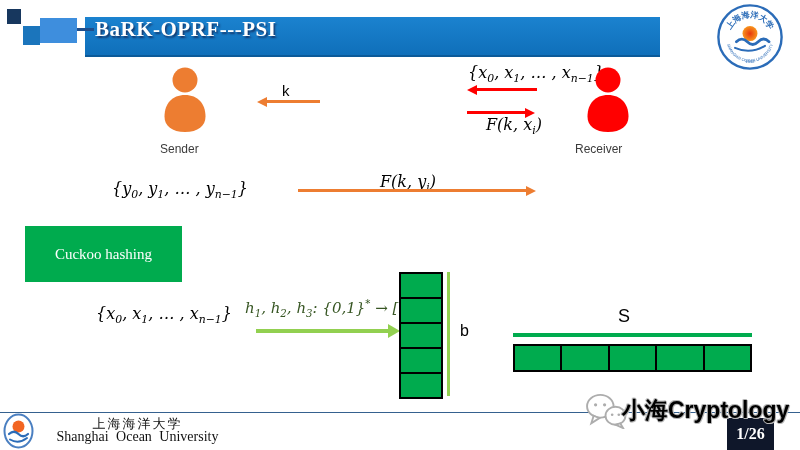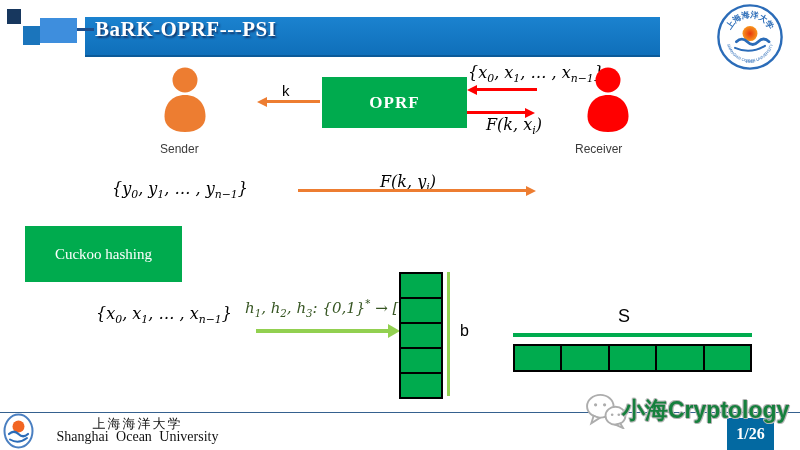--- a/index.html
+++ b/index.html
@@ -72,28 +72,28 @@
     position:absolute; left:50px; top:415px; width:175px; text-align:center;
     font-family:"Liberation Serif", serif; font-size:13px; letter-spacing:2px; color:#111;
   }
   .univ-en {
     position:absolute; left:50px; top:429px; width:175px; text-align:center;
     font-family:"Liberation Serif", serif; font-size:14px; color:#111; word-spacing:4px;
     white-space:nowrap;
   }
   .watermark-text {
     position:absolute; left:622px; top:395px; z-index:5;
-    font-size:23px; font-weight:bold; color:#15803d; white-space:nowrap;
+    font-size:23px; font-weight:bold; color:#000000; white-space:nowrap;
     text-shadow:1px 0 #b3b3b3, -1px 0 #b3b3b3, 0 1px #b3b3b3, 0 -1px #b3b3b3,
                 1px 1px #c9c9c9, -1px -1px #c9c9c9;
   }
   .watermark-icon { position:absolute; left:584px; top:393px; z-index:5; }
   .page-box {
     position:absolute; left:727px; top:418px; width:47px; height:32px; z-index:4;
-    background:#0369a1; color:#fff; font-family:"Liberation Serif", serif;
+    background:#0f172a; color:#fff; font-family:"Liberation Serif", serif;
     font-weight:bold; font-size:16px; display:flex; align-items:center; justify-content:center;
   }
 </style>
 </head>
 <body>
 
 <div class="slide">
 
   <div class="sq" style="left:7px; top:9px; width:14px; height:15px; background:#17375E;"></div>
   <div class="sq" style="left:23px; top:26px; width:17px; height:19px; background:#1B75BC;"></div>
@@ -128,23 +128,20 @@
 
   <svg class="abs" style="left:163px; top:67px;" width="44" height="66" viewBox="0 0 44 66" fill="#ED7D31">
     <circle cx="22" cy="13" r="12.5"></circle>
     <path d="M22 28 C 9 28 1.5 37 1.5 49.5 C 1.5 59 9 65 22 65 C 35 65 42.5 59 42.5 49.5 C 42.5 37 35 28 22 28 Z"></path>
   </svg>
   <div class="person-label" style="left:160px; top:142px;">Sender</div>
 
   <div class="plain-label" style="left:282px; top:82px;">k</div>
   <div class="arrow left" style="left:267px; top:100px; width:53px; color:#ED7D31;"></div>
 
-  <div class="green-box" style="left:322px; top:77px; width:145px; height:51px; font-size:17px; font-weight:bold; letter-spacing:1px;">
-    <span>OPRF</span>
-  </div>
 
   <div class="math" style="left:468px; top:63px;">{x<sub>0</sub>, x<sub>1</sub>, … , x<sub>n−1</sub>}</div>
   <div class="arrow left" style="left:477px; top:88px; width:60px; color:#FF0000;"></div>
   <div class="arrow right" style="left:467px; top:111px; width:58px; color:#FF0000;"></div>
   <div class="math" style="left:486px; top:115px;">F(k, x<sub>i</sub>)</div>
 
   <svg class="abs" style="left:586px; top:67px;" width="44" height="66" viewBox="0 0 44 66" fill="#FF0000">
     <circle cx="22" cy="13" r="12.5"></circle>
     <path d="M22 28 C 9 28 1.5 37 1.5 49.5 C 1.5 59 9 65 22 65 C 35 65 42.5 59 42.5 49.5 C 42.5 37 35 28 22 28 Z"></path>
   </svg>

